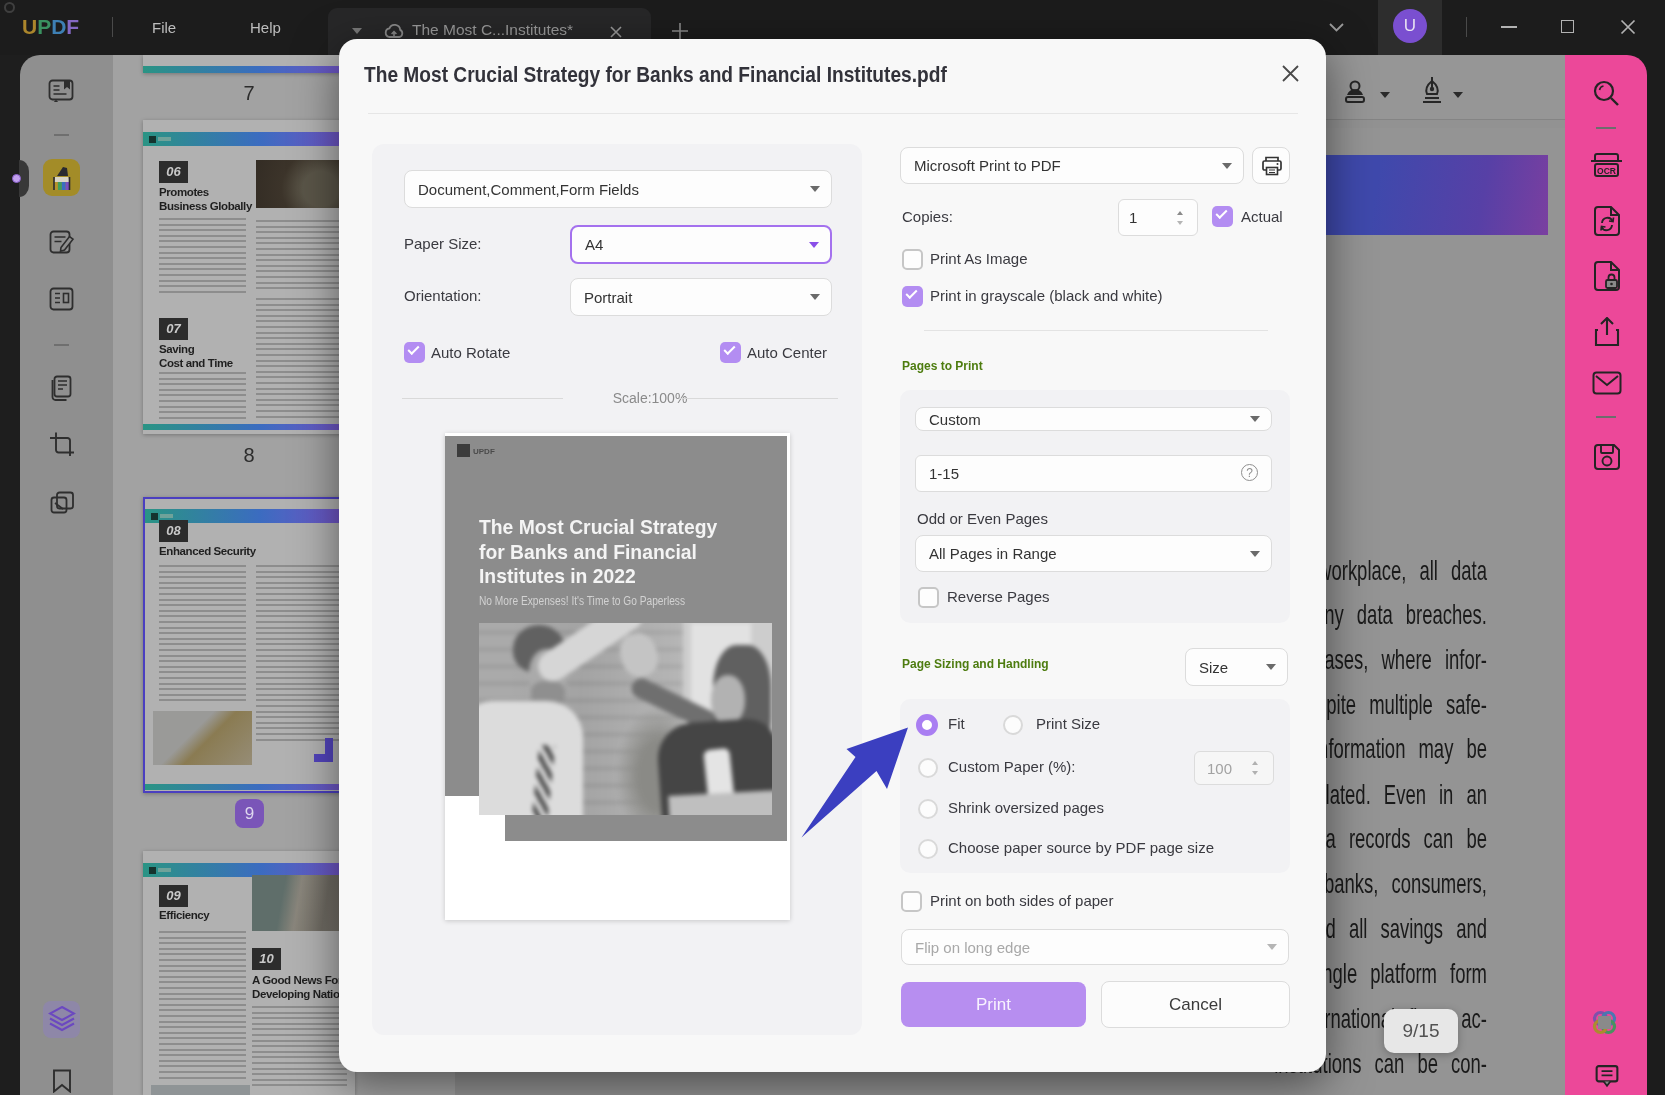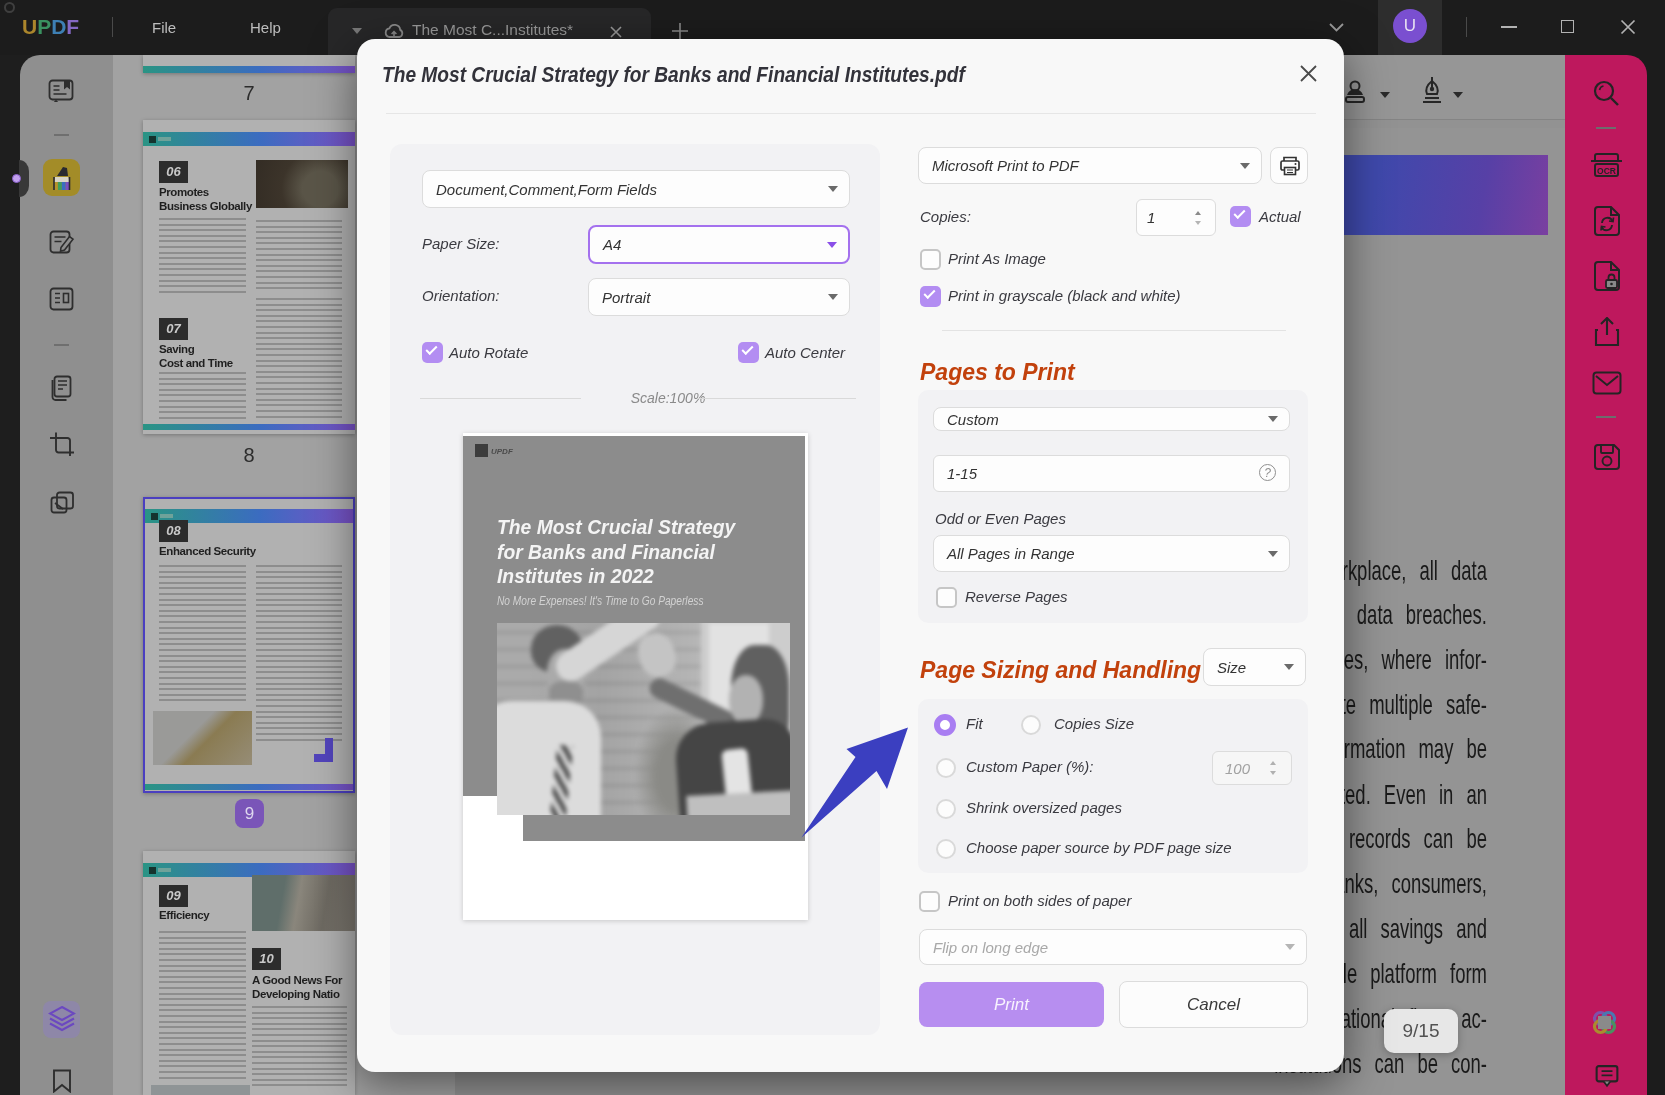--- a/index.html
+++ b/index.html
@@ -5,38 +5,38 @@
 html,body{width:1665px;height:1095px;overflow:hidden;background:#8e8e8e;font-family:"Liberation Sans",sans-serif;}
 
 #topbar{position:absolute;left:0;top:0;width:1665px;height:55px;background:#1c1c1c;z-index:5;}
 #topbar .menu{position:absolute;top:0;height:49px;line-height:55px;color:#bdbdbd;font-size:15px;}
 #tab{position:absolute;left:328px;top:8px;width:323px;height:47px;background:#272728;border-radius:9px 9px 0 0;}
 
 #leftdark{position:absolute;left:0;top:55px;width:45px;height:1040px;background:#1e1e1e;}
 #sidebar{position:absolute;left:20px;top:55px;width:93px;height:1040px;background:#8f8f8f;border-top-left-radius:20px;}
 #thumbs{position:absolute;left:113px;top:55px;width:342px;height:1040px;background:#a2a2a2;}
 #docarea{position:absolute;left:455px;top:55px;width:1110px;height:1040px;background:#929292;}
-#rightbar{position:absolute;left:1565px;top:55px;width:82px;height:1040px;background:#be185d;border-top-right-radius:20px;}
+#rightbar{position:absolute;left:1565px;top:55px;width:82px;height:1040px;background:#ec4899;border-top-right-radius:20px;}
 #blackstrip{position:absolute;left:1600px;top:55px;width:65px;height:1040px;background:#1c1c1c;}
 .thpage{position:absolute;background:#b1b1b1;box-shadow:0 1px 4px rgba(0,0,0,.28);}
 .gradbar{position:absolute;background:linear-gradient(90deg,#2a9484,#3b6cc0 55%,#7a52c8);}
 .badge{position:absolute;background:#2c2c2c;color:#c9c9c9;font-weight:bold;font-style:italic;text-align:center;}
 .th-h{position:absolute;font-weight:bold;color:#1f1f1f;letter-spacing:-0.4px;}
 .pglabel{position:absolute;color:#2c2c2c;font-size:20px;width:40px;text-align:center;}
 
-#dialog{position:absolute;left:357px;top:39px;width:987px;height:1033px;background:#f8f8f8;border-radius:18px;box-shadow:0 12px 45px rgba(0,0,0,.5);z-index:10;font-style:italic;}
+#dialog{position:absolute;left:339px;top:39px;width:987px;height:1033px;background:#f8f8f8;border-radius:18px;box-shadow:0 12px 45px rgba(0,0,0,.5);z-index:10;}
 .pan{position:absolute;background:#f2f2f4;border-radius:12px;}
 .dd{position:absolute;background:#fdfdfd;border:1px solid #dcdcdc;border-radius:8px;font-size:15px;color:#333;display:flex;align-items:center;padding-left:13px;}
 .car{position:absolute;right:11px;top:50%;margin-top:-3px;width:0;height:0;border:5px solid transparent;border-top:6px solid #6a6a6a;}
 .cb{position:absolute;width:21px;height:21px;border-radius:5px;}
 .cbp{background:#b38df2;}
 .cbu{background:#fdfdfd;border:2px solid #c6c6c6;}
 .chk{position:absolute;left:4px;top:4px;width:11px;height:6px;border-left:2.5px solid #fff;border-bottom:2.5px solid #fff;transform:rotate(-45deg);}
 .lb{position:absolute;font-size:15px;color:#3a3a40;white-space:nowrap;}
-.hd{position:absolute;font-weight:bold;font-size:23px;color:#c2410c;white-space:nowrap;}
+.hd{position:absolute;font-weight:bold;font-size:12px;color:#4d7c0f;white-space:nowrap;}
 .ru{position:absolute;width:20px;height:20px;border-radius:50%;background:#fcfcfc;border:2px solid #d9d9d9;}
 .rs{position:absolute;width:22px;height:22px;border-radius:50%;background:#fff;border:6px solid #a97ef2;}
 .inp{position:absolute;background:#fdfdfd;border:1px solid #dcdcdc;border-radius:6px;font-size:15px;color:#333;display:flex;align-items:center;padding-left:13px;}
 .spin-u{position:absolute;width:0;height:0;border:3.5px solid transparent;border-bottom:4.5px solid #8a8a8a;}
 .spin-d{position:absolute;width:0;height:0;border:3.5px solid transparent;border-top:4.5px solid #8a8a8a;}
 
 .dtext{position:absolute;width:520px;text-align:right;font-size:28px;color:#1a1a1a;white-space:nowrap;word-spacing:12px;transform:scaleX(0.66);transform-origin:100% 50%;}
 </style></head>
 <body>
 <div id="docarea">
@@ -356,21 +356,21 @@
     <div class="cb cbu" style="left:18px;top:197px;"></div>
     <div class="lb" style="left:47px;top:198px;">Reverse Pages</div>
   </div>
 
   <div class="hd" style="left:563px;top:618px;">Page Sizing and Handling</div>
   <div class="dd" style="left:846px;top:609px;width:103px;height:38px;">Size<span class="car"></span></div>
   <div class="pan" style="left:561px;top:660px;width:390px;height:174px;border-radius:10px;">
     <div class="rs" style="left:16px;top:15px;"></div>
     <div class="lb" style="left:48px;top:16px;">Fit</div>
     <div class="ru" style="left:103px;top:16px;"></div>
-    <div class="lb" style="left:136px;top:16px;">Copies Size</div>
+    <div class="lb" style="left:136px;top:16px;">Print Size</div>
     <div class="ru" style="left:18px;top:59px;"></div>
     <div class="lb" style="left:48px;top:59px;">Custom Paper (%):</div>
     <div class="inp" style="left:294px;top:52px;width:80px;height:34px;color:#a2a2a2;padding-left:12px;background:#f6f6f6;">100</div>
     <div class="spin-u" style="left:352px;top:59px;border-bottom-color:#b0b0b0;"></div>
     <div class="spin-d" style="left:352px;top:72px;border-top-color:#b0b0b0;"></div>
     <div class="ru" style="left:18px;top:100px;"></div>
     <div class="lb" style="left:48px;top:100px;">Shrink oversized pages</div>
     <div class="ru" style="left:18px;top:140px;"></div>
     <div class="lb" style="left:48px;top:140px;">Choose paper source by PDF page size</div>
   </div>

